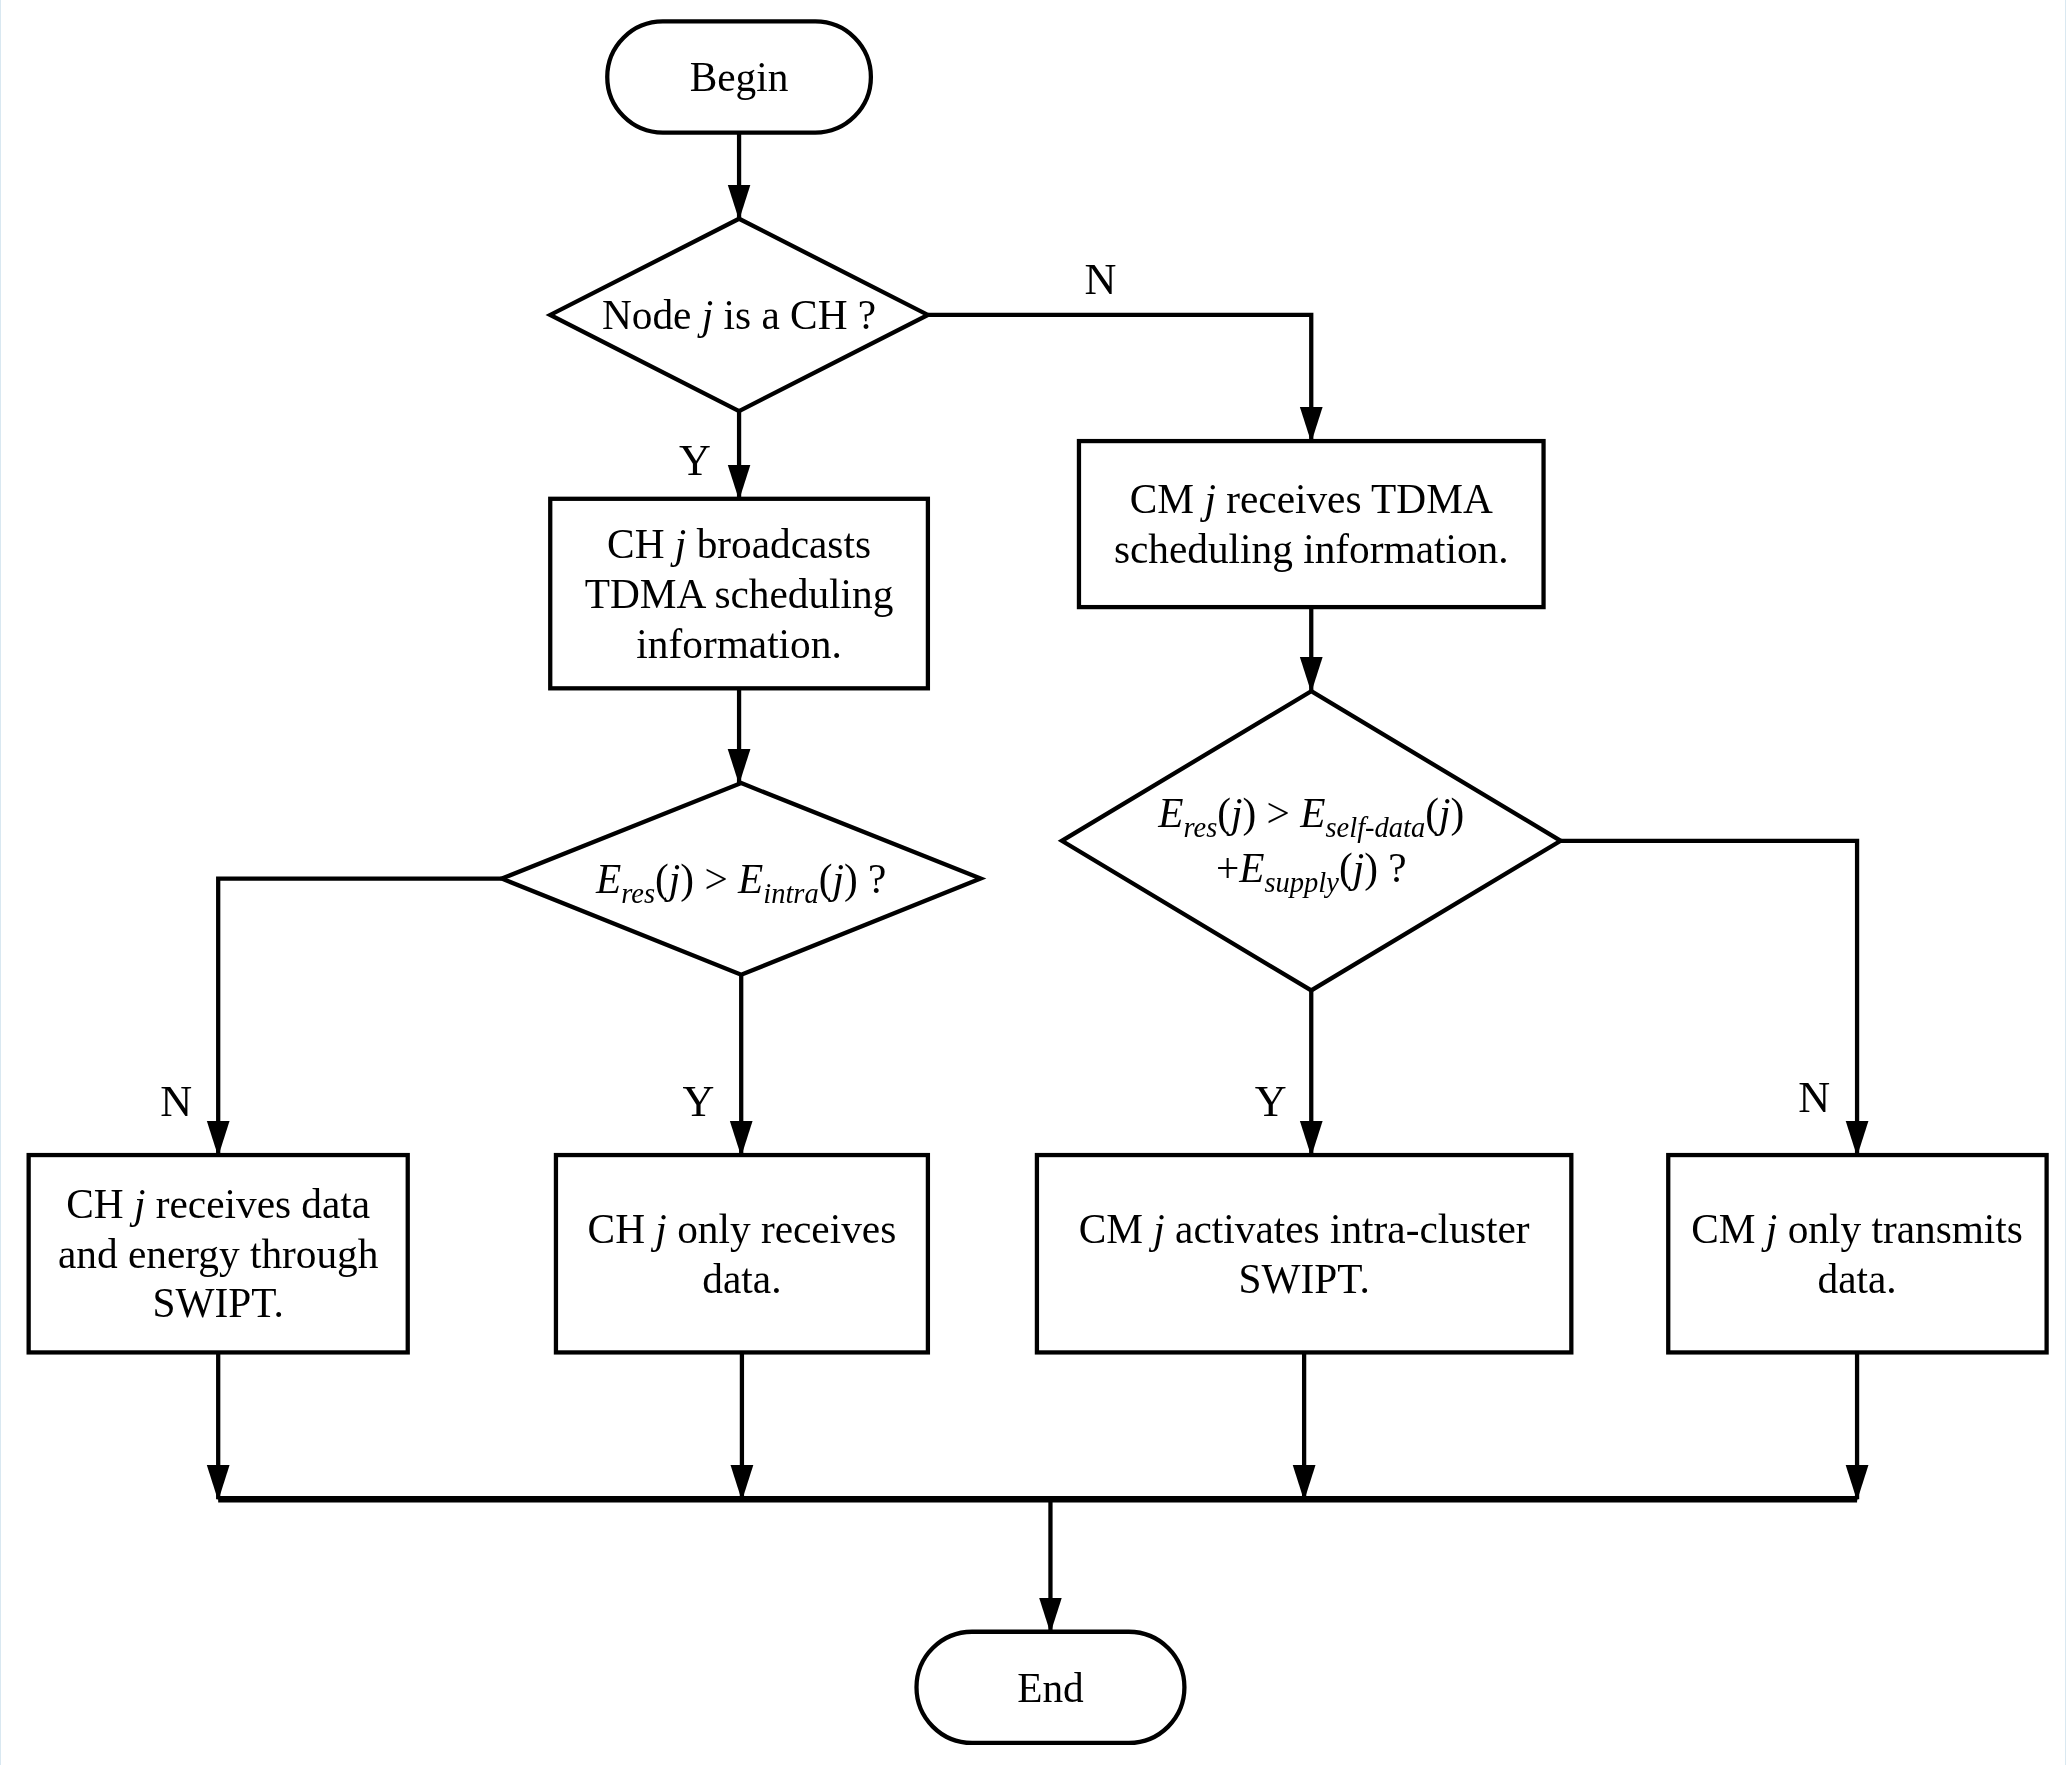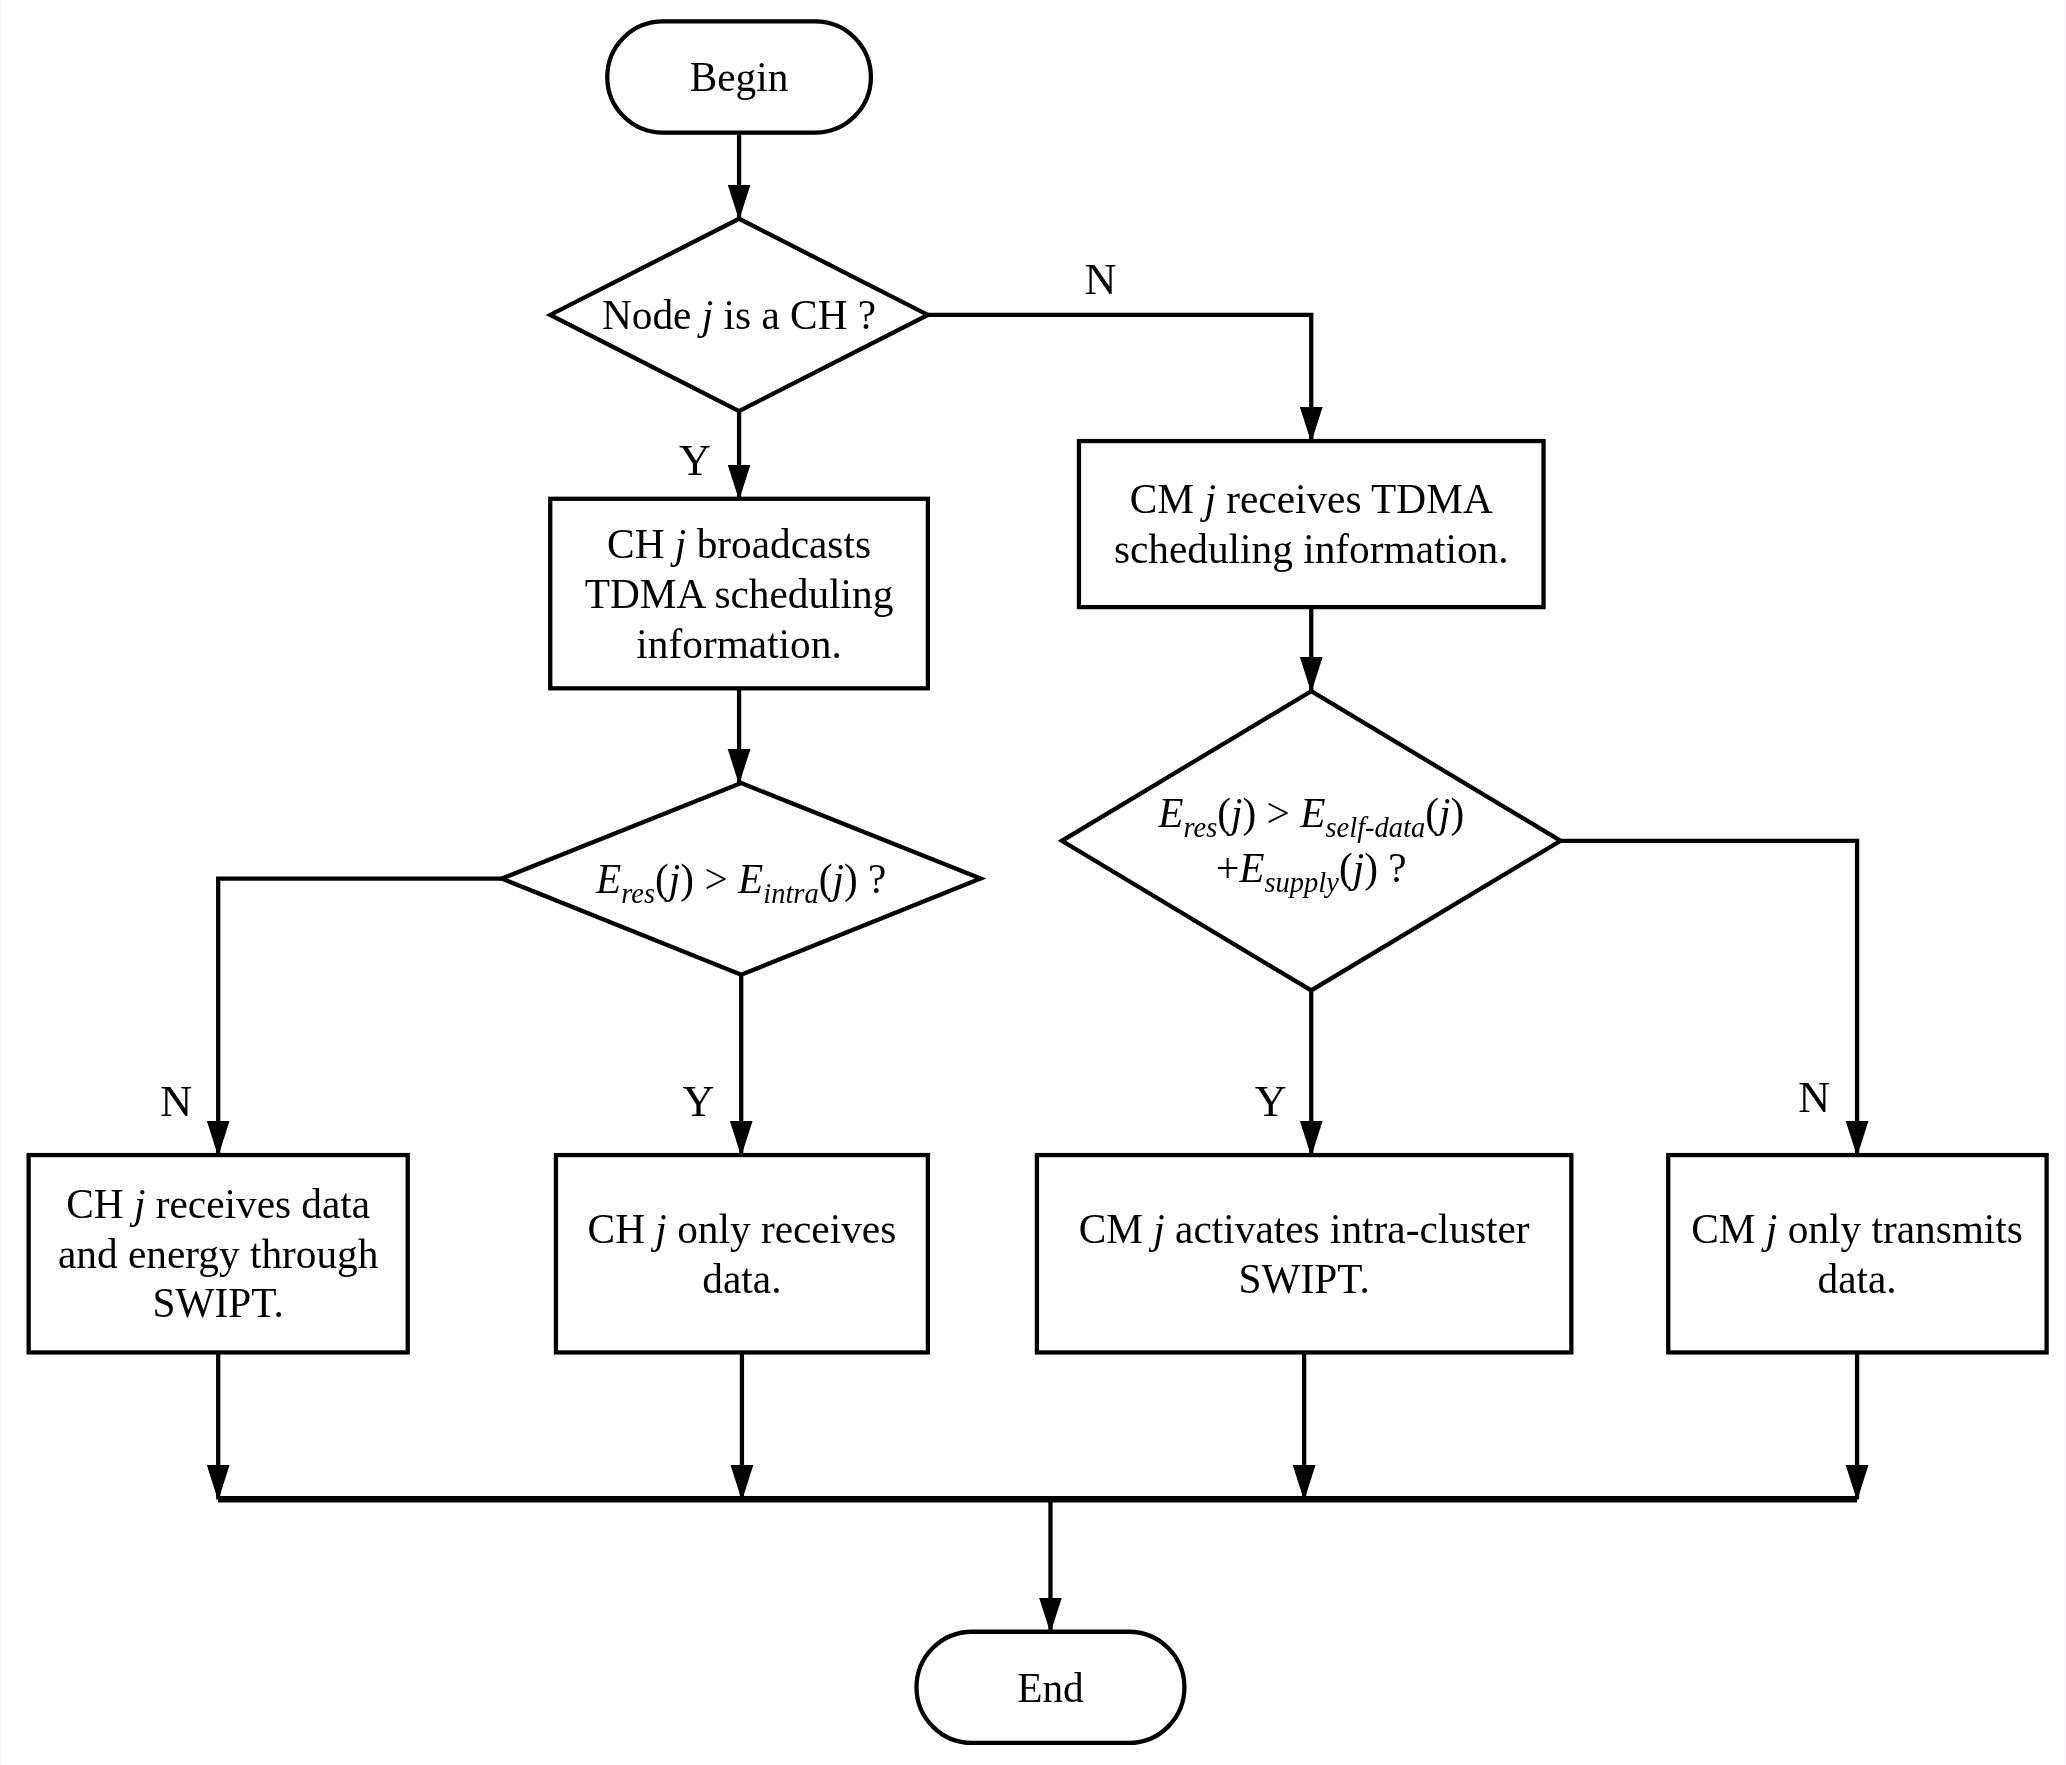--- a/index.html
+++ b/index.html
@@ -3,21 +3,21 @@
 <meta charset="utf-8">
 <style>
   html, body {
     margin: 0;
     padding: 0;
     background: #ffffff;
   }
   .canvas-wrap {
     width: 2066px;
     height: 1765px;
-    background: #f0abfc;
+    background: #0369a1;
   }
   svg { display: block; }
   text {
     font-family: "Liberation Serif", serif;
     font-size: 58px;
     fill: #000000;
     text-anchor: middle;
   }
   .it  { font-style: italic; }
   .sub { font-size: 40px; }

